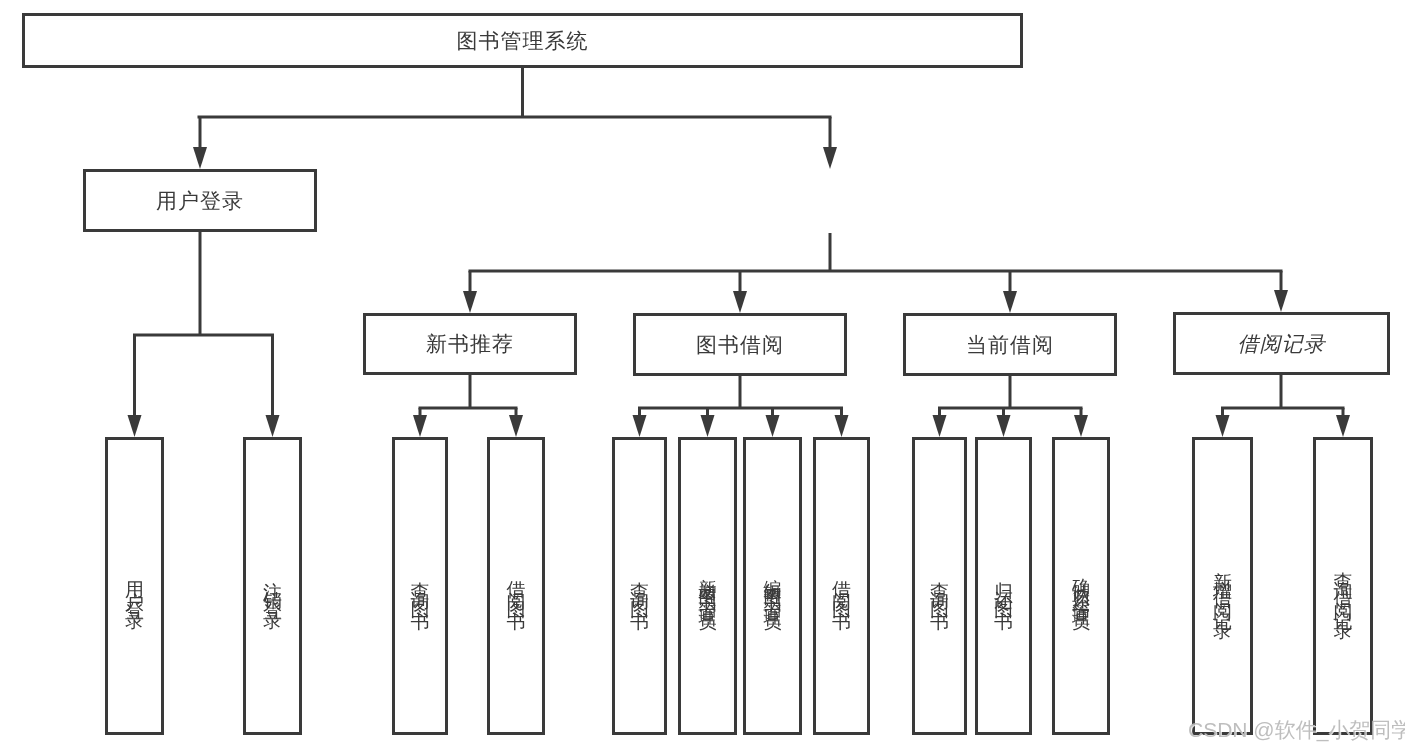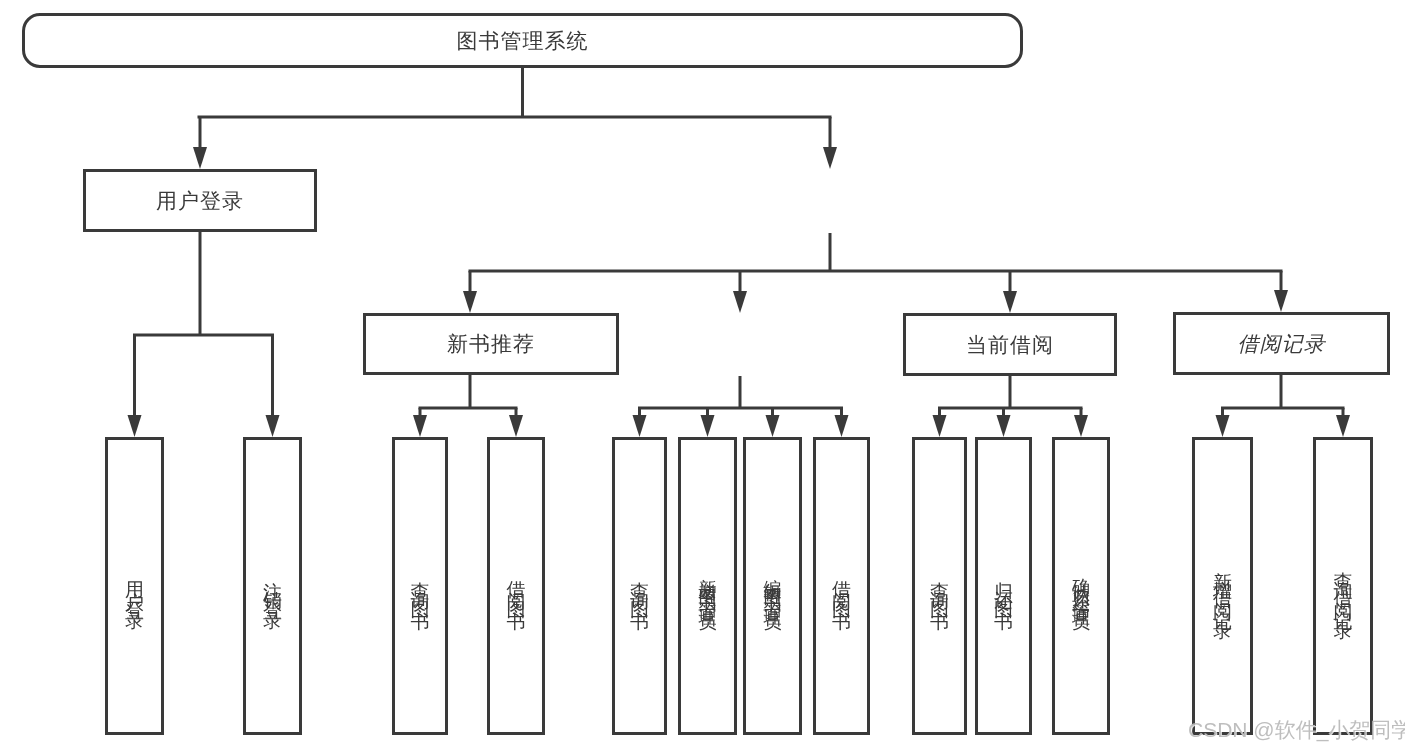--- a/index.html
+++ b/index.html
@@ -135,25 +135,26 @@
     <polygon points="1074,415 1088,415 1081,437"></polygon>
 
     <line x1="1281" y1="375" x2="1281" y2="408"></line>
     <line x1="1221" y1="408" x2="1344.5" y2="408"></line>
     <line x1="1222.5" y1="408" x2="1222.5" y2="418"></line>
     <line x1="1343" y1="408" x2="1343" y2="418"></line>
     <polygon points="1215.5,415 1229.5,415 1222.5,437"></polygon>
     <polygon points="1336,415 1350,415 1343,437"></polygon>
   </svg>
 
-  <div class="hbox" style="left:22px; top:13px; width:1001px; height:55px;border-radius:18px;">图书管理系统</div>
+  <div class="hbox" style="left:22px; top:13px; width:1001px; height:55px;">图书管理系统</div>
 
   <div class="hbox" style="left:83px; top:169px; width:234px; height:63px;">用户登录</div>
 
-  <div class="hbox" style="left:363px; top:313px; width:256px; height:62px;">新书推荐</div>
+  <div class="hbox" style="left:363px; top:313px; width:214px; height:62px;">新书推荐</div>
+  <div class="hbox" style="left:633px; top:313px; width:214px; height:63px;">图书借阅</div>
   <div class="hbox" style="left:903px; top:313px; width:214px; height:63px;text-align:center;">当前借阅</div>
   <div class="hbox" style="left:1173px; top:312px; width:217px; height:63px;font-style:italic;">借阅记录</div>
 
   <div class="vbox" style="left:105px; width:59px;">用户登录</div>
   <div class="vbox" style="left:243px; width:59px;">注销登录</div>
 
   <div class="vbox" style="left:392px; width:56px;">查询图书</div>
   <div class="vbox" style="left:487px; width:58px;">借阅图书</div>
 
   <div class="vbox" style="left:612px; width:55px;">查询图书</div>

